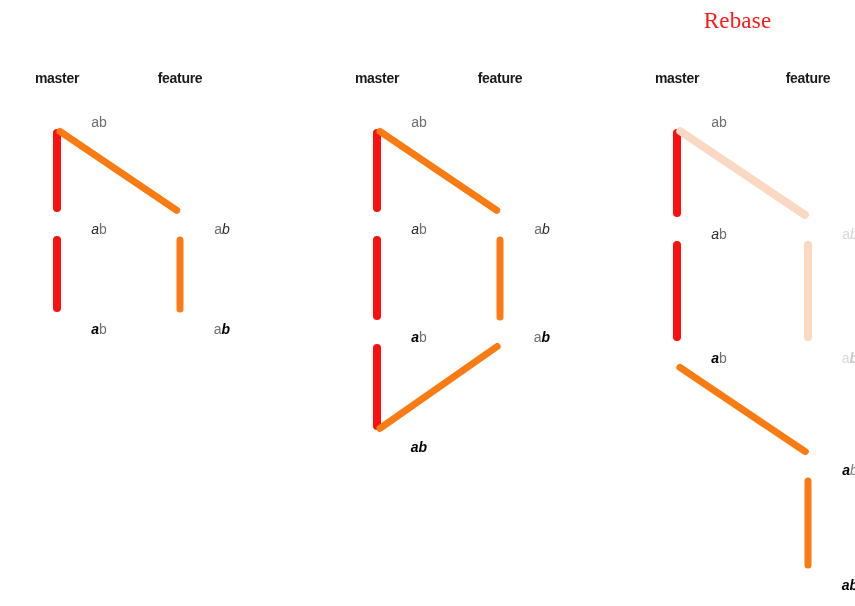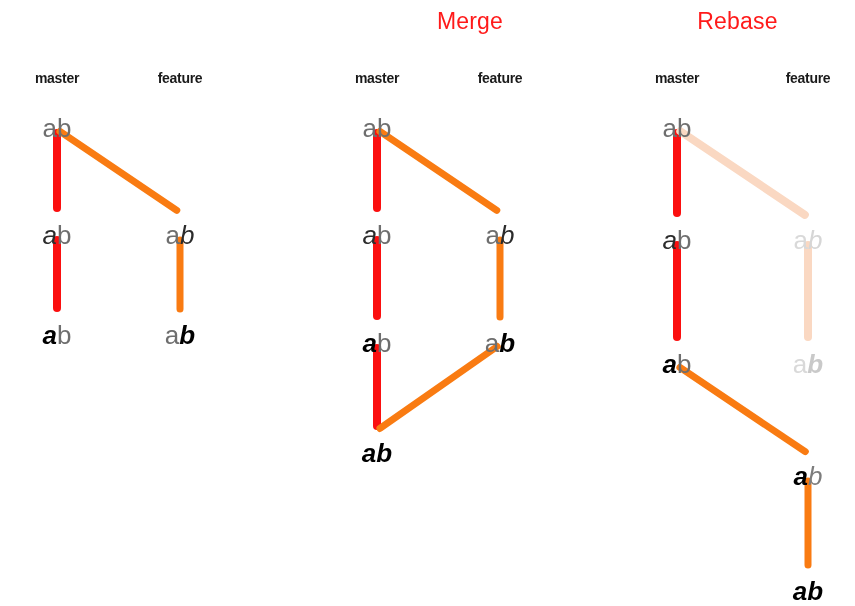--- a/index.html
+++ b/index.html
@@ -39,25 +39,26 @@
     font-size: 14px;
     font-weight: bold;
     color: #1a1a1a;
     letter-spacing: -0.3px;
     font-family: "Liberation Sans", sans-serif;
     white-space: nowrap;
     transform: translateX(-50%);
   }
   .node {
     position: absolute;
-    font-size: 26px;
+    font-size: 14px;
     white-space: nowrap;
     transform: translateX(-50%);
     font-family: "Liberation Sans", sans-serif;
     line-height: 1;
+    margin-left: 42px;
   }
   .node .ch { display: inline-block; }
   
   .ch.plain      { font-style: normal; font-weight: normal; color: #6e6e6e; }
   .ch.it-dark    { font-style: italic;  font-weight: normal; color: #2b2b2b; }
   .ch.bolditalic { font-style: italic;  font-weight: bold;   color: #000000; }
   .ch.it-gray    { font-style: italic;  font-weight: normal; color: #7d7d7d; }
   .ch.faint      { font-style: normal; font-weight: normal; color: #d9d9d9; }
   .ch.faint-it   { font-style: italic;  font-weight: normal; color: #d6d6d6; }
   .ch.faint-bi   { font-style: italic;  font-weight: bold;   color: #c9c9c9; }
@@ -79,38 +80,37 @@
       <div class="edge" style="left: 57px; top: 125.5px; width: 148.385px; height: 7px; background: rgb(249, 123, 18); transform: rotate(34.0113deg);"></div>
       <div class="edge" style="left: 57px; top: 232px; width: 76px; height: 8px; background: rgb(251, 15, 15); transform: rotate(90deg);"></div>
       <div class="edge" style="left: 180px; top: 232.5px; width: 76px; height: 7px; background: rgb(249, 123, 18); transform: rotate(90deg);"></div>
       <div class="node" style="left: 57px; top: 115px;"><span class="ch plain">a</span><span class="ch plain">b</span></div>
       <div class="node" style="left: 57px; top: 222px;"><span class="ch it-dark">a</span><span class="ch plain">b</span></div>
       <div class="node" style="left: 57px; top: 322px;"><span class="ch bolditalic">a</span><span class="ch plain">b</span></div>
       <div class="node" style="left: 180px; top: 222px;"><span class="ch plain">a</span><span class="ch it-dark">b</span></div>
       <div class="node" style="left: 180px; top: 322px;"><span class="ch plain">a</span><span class="ch bolditalic">b</span></div>
     </div>
     <div class="panel" style="left: 320px; width: 300px;">
-      <div class="panel-title" style="top: 8px; color: rgb(255, 26, 26);">Merge</div>
       <div class="col-head" style="left: 57px; top: 70px; color: rgb(26, 26, 26);">master</div>
       <div class="col-head" style="left: 180px; top: 70px; color: rgb(26, 26, 26);">feature</div>
       <div class="edge" style="left: 57px; top: 125px; width: 83px; height: 8px; background: rgb(251, 15, 15); transform: rotate(90deg);"></div>
       <div class="edge" style="left: 57px; top: 125.5px; width: 148.385px; height: 7px; background: rgb(249, 123, 18); transform: rotate(34.0113deg);"></div>
       <div class="edge" style="left: 57px; top: 232px; width: 84px; height: 8px; background: rgb(251, 15, 15); transform: rotate(90deg);"></div>
       <div class="edge" style="left: 180px; top: 232.5px; width: 84px; height: 7px; background: rgb(249, 123, 18); transform: rotate(90deg);"></div>
       <div class="edge" style="left: 57px; top: 340px; width: 86px; height: 8px; background: rgb(251, 15, 15); transform: rotate(90deg);"></div>
       <div class="edge" style="left: 180px; top: 340.5px; width: 150.083px; height: 7px; background: rgb(249, 123, 18); transform: rotate(145.039deg);"></div>
       <div class="node" style="left: 57px; top: 115px;"><span class="ch plain">a</span><span class="ch plain">b</span></div>
       <div class="node" style="left: 57px; top: 222px;"><span class="ch it-dark">a</span><span class="ch plain">b</span></div>
       <div class="node" style="left: 57px; top: 330px;"><span class="ch bolditalic">a</span><span class="ch plain">b</span></div>
       <div class="node" style="left: 57px; top: 440px;"><span class="ch bolditalic">a</span><span class="ch bolditalic">b</span></div>
       <div class="node" style="left: 180px; top: 222px;"><span class="ch plain">a</span><span class="ch it-dark">b</span></div>
       <div class="node" style="left: 180px; top: 330px;"><span class="ch plain">a</span><span class="ch bolditalic">b</span></div>
     </div>
     <div class="panel" style="left: 620px; width: 235px;">
-      <div class="panel-title" style="top: 8px; color: rgb(255, 26, 26);">Rebase</div>
+      <div class="panel-title" style="top: 8px; color: rgb(255, 26, 26); font-family: Liberation Serif, serif;">Rebase</div>
       <div class="col-head" style="left: 57px; top: 70px; color: rgb(26, 26, 26);">master</div>
       <div class="col-head" style="left: 188px; top: 70px; color: rgb(26, 26, 26);">feature</div>
       <div class="edge" style="left: 57px; top: 125px; width: 88px; height: 8px; background: rgb(251, 15, 15); transform: rotate(90deg);"></div>
       <div class="edge" style="left: 57px; top: 125px; width: 157.813px; height: 8px; background: rgb(250, 216, 194); transform: rotate(33.8915deg);"></div>
       <div class="edge" style="left: 57px; top: 237px; width: 100px; height: 8px; background: rgb(251, 15, 15); transform: rotate(90deg);"></div>
       <div class="edge" style="left: 188px; top: 237px; width: 100px; height: 8px; background: rgb(250, 216, 194); transform: rotate(90deg);"></div>
       <div class="edge" style="left: 57px; top: 361.5px; width: 157.813px; height: 7px; background: rgb(249, 123, 18); transform: rotate(33.8915deg);"></div>
       <div class="edge" style="left: 188px; top: 473.5px; width: 91px; height: 7px; background: rgb(249, 123, 18); transform: rotate(90deg);"></div>
       <div class="node" style="left: 57px; top: 115px;"><span class="ch plain">a</span><span class="ch plain">b</span></div>
       <div class="node" style="left: 57px; top: 227px;"><span class="ch it-dark">a</span><span class="ch plain">b</span></div>

